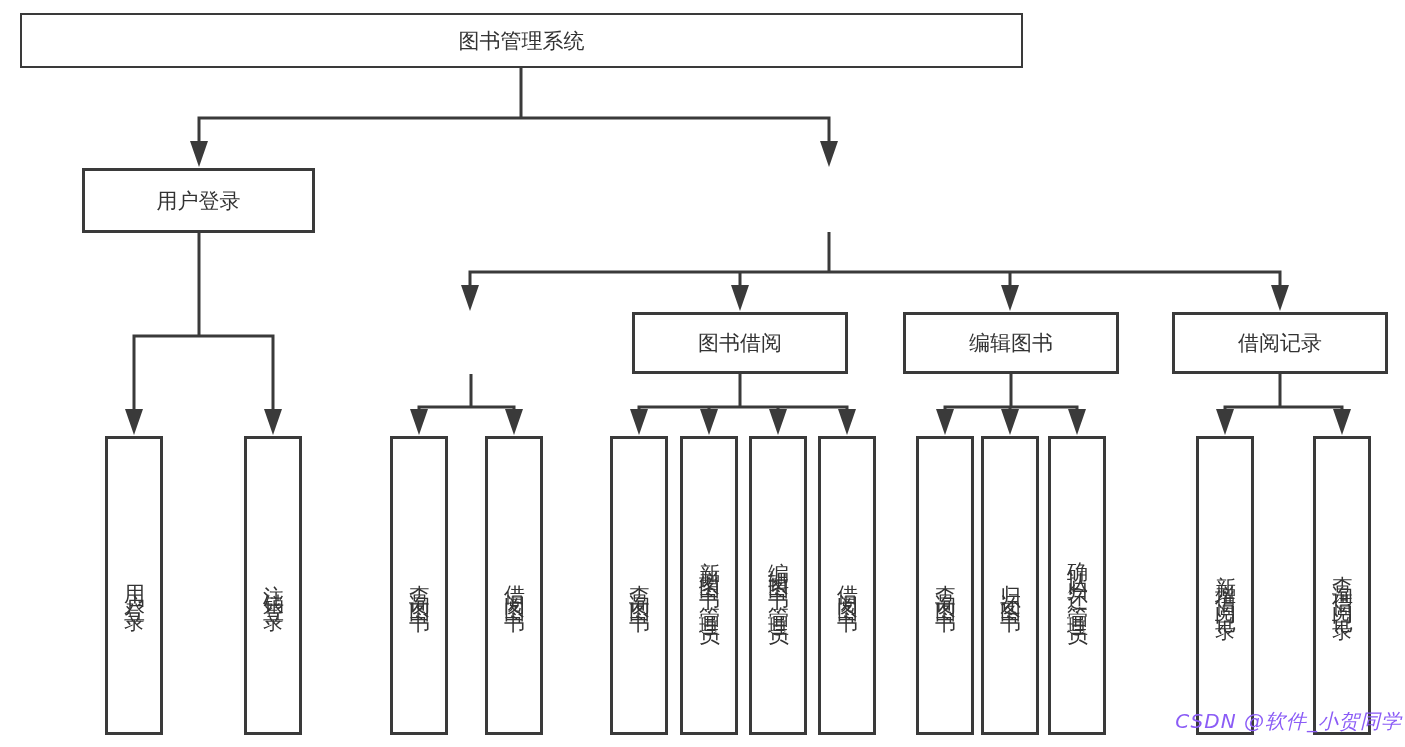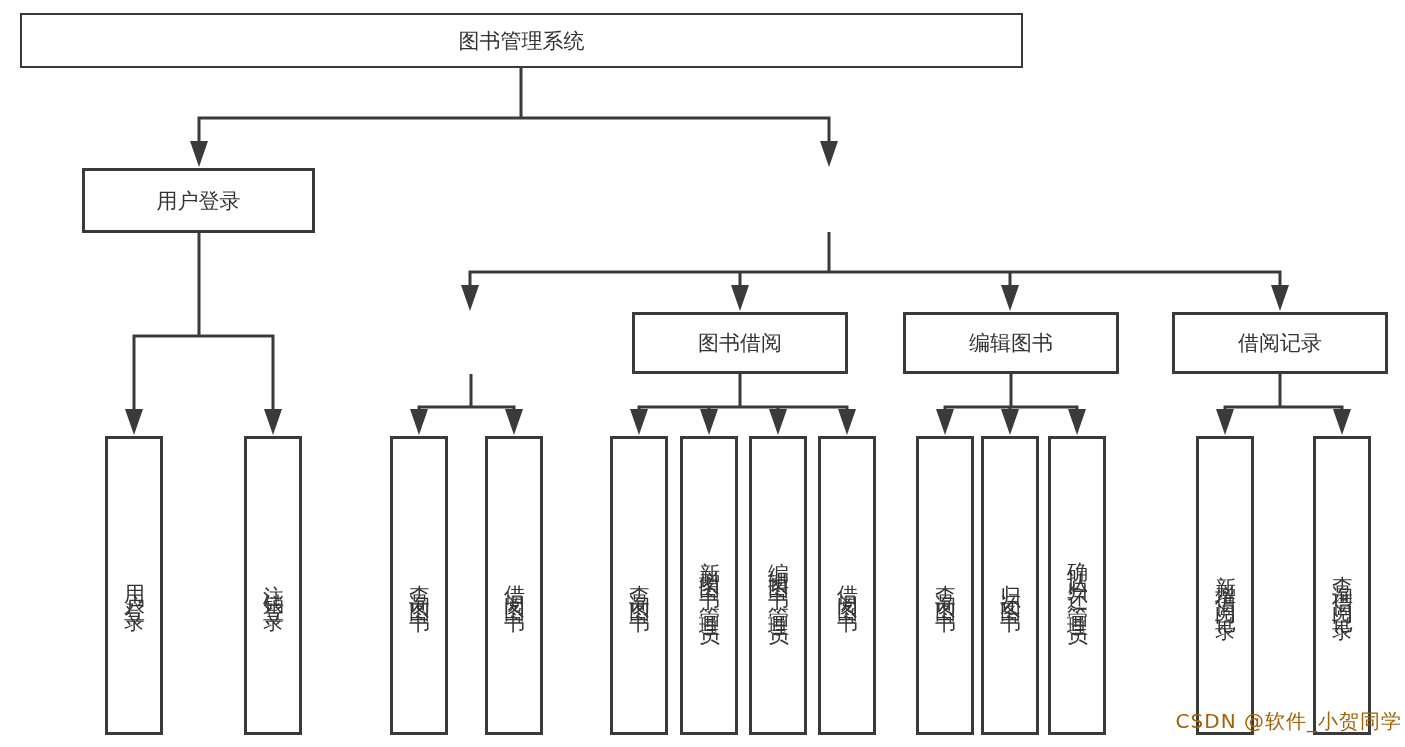--- a/index.html
+++ b/index.html
@@ -11,21 +11,21 @@
     display:flex;align-items:center;justify-content:center;
     font-size:21px;color:#333333;white-space:nowrap;
   }
   .node.root{border-width:2px;}
   .node.tall span{
     writing-mode:vertical-rl;text-orientation:mixed;
     letter-spacing:9px;line-height:1;white-space:normal;
   }
   .watermark{
     position:absolute;right:3px;top:708px;
-    font-size:20px;letter-spacing:1px;color:#a16207;z-index:5;
+    font-size:20px;letter-spacing:1px;color:#8b5cf6;z-index:5;font-style:italic;
   }
 </style>
 </head>
 <body>
 
 <div class="canvas">
 
   <svg class="connectors" width="1405" height="747" viewBox="0 0 1405 747" xmlns="http://www.w3.org/2000/svg">
     <path fill="none" stroke="#3a3a3a" stroke-width="3" d="
       M521 68 L521 118 M197.5 118 L830.5 118 M199 118 L199 144 M829 118 L829 144

